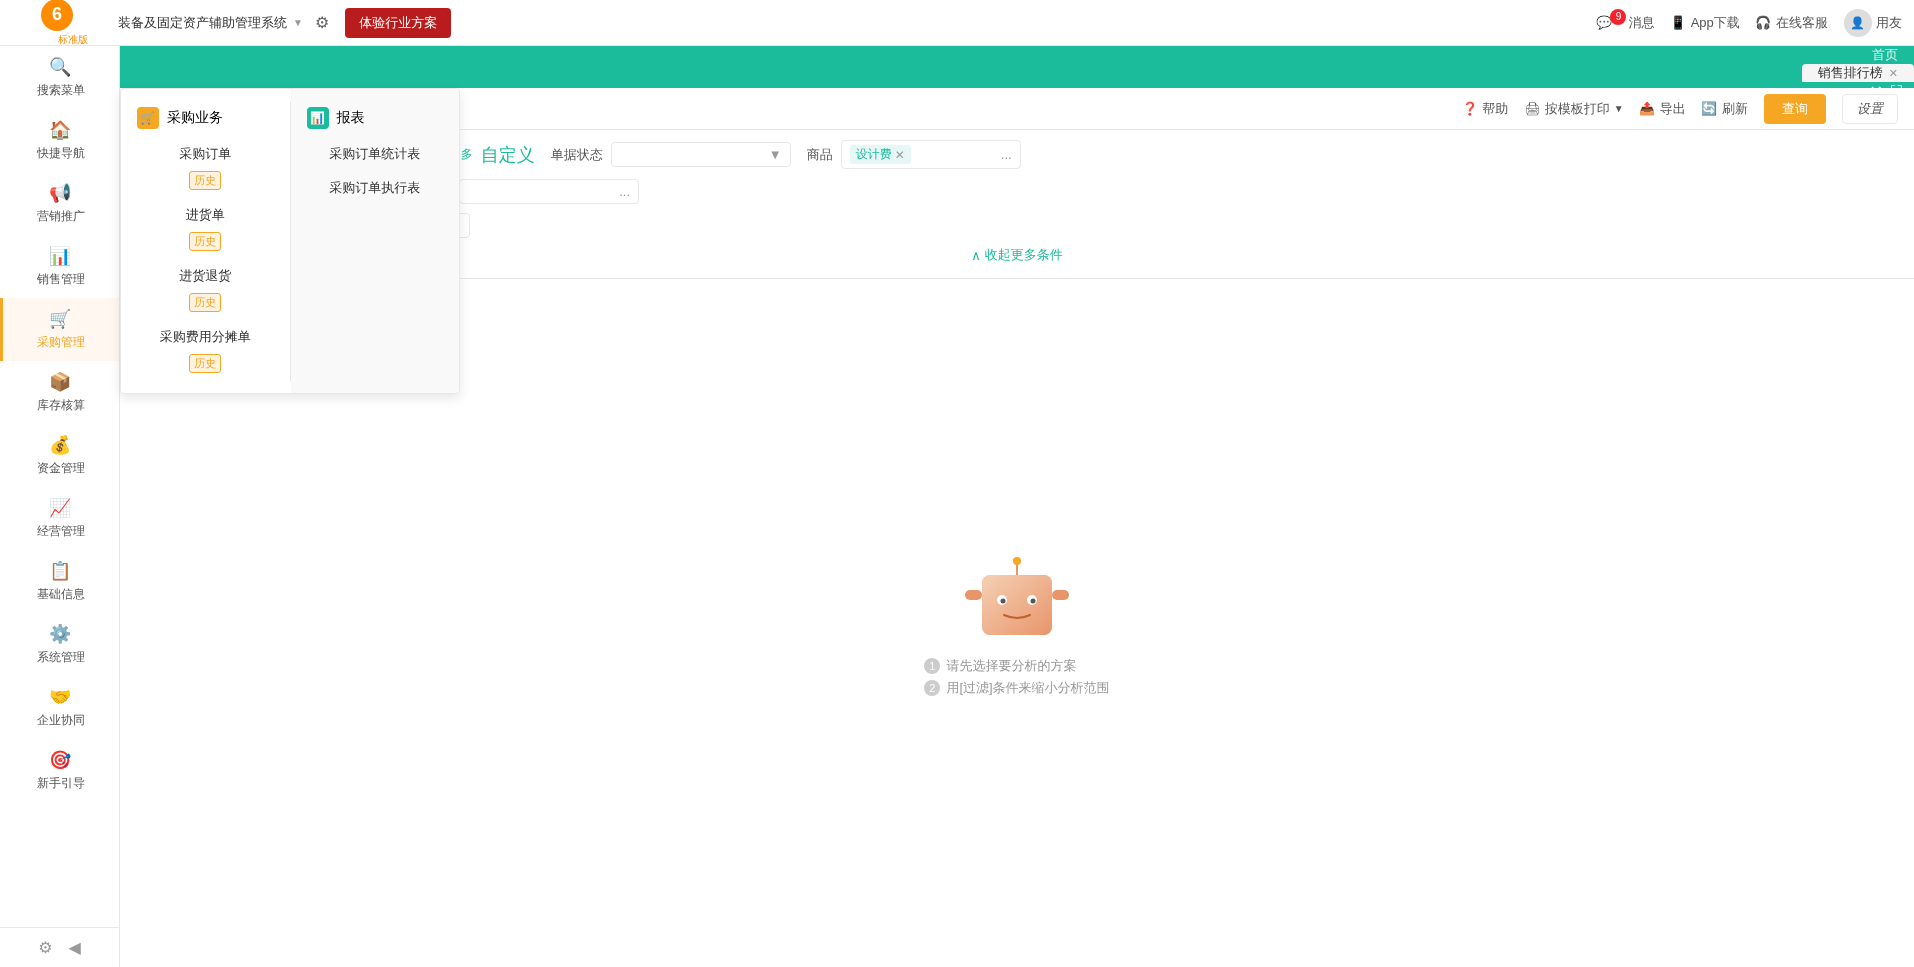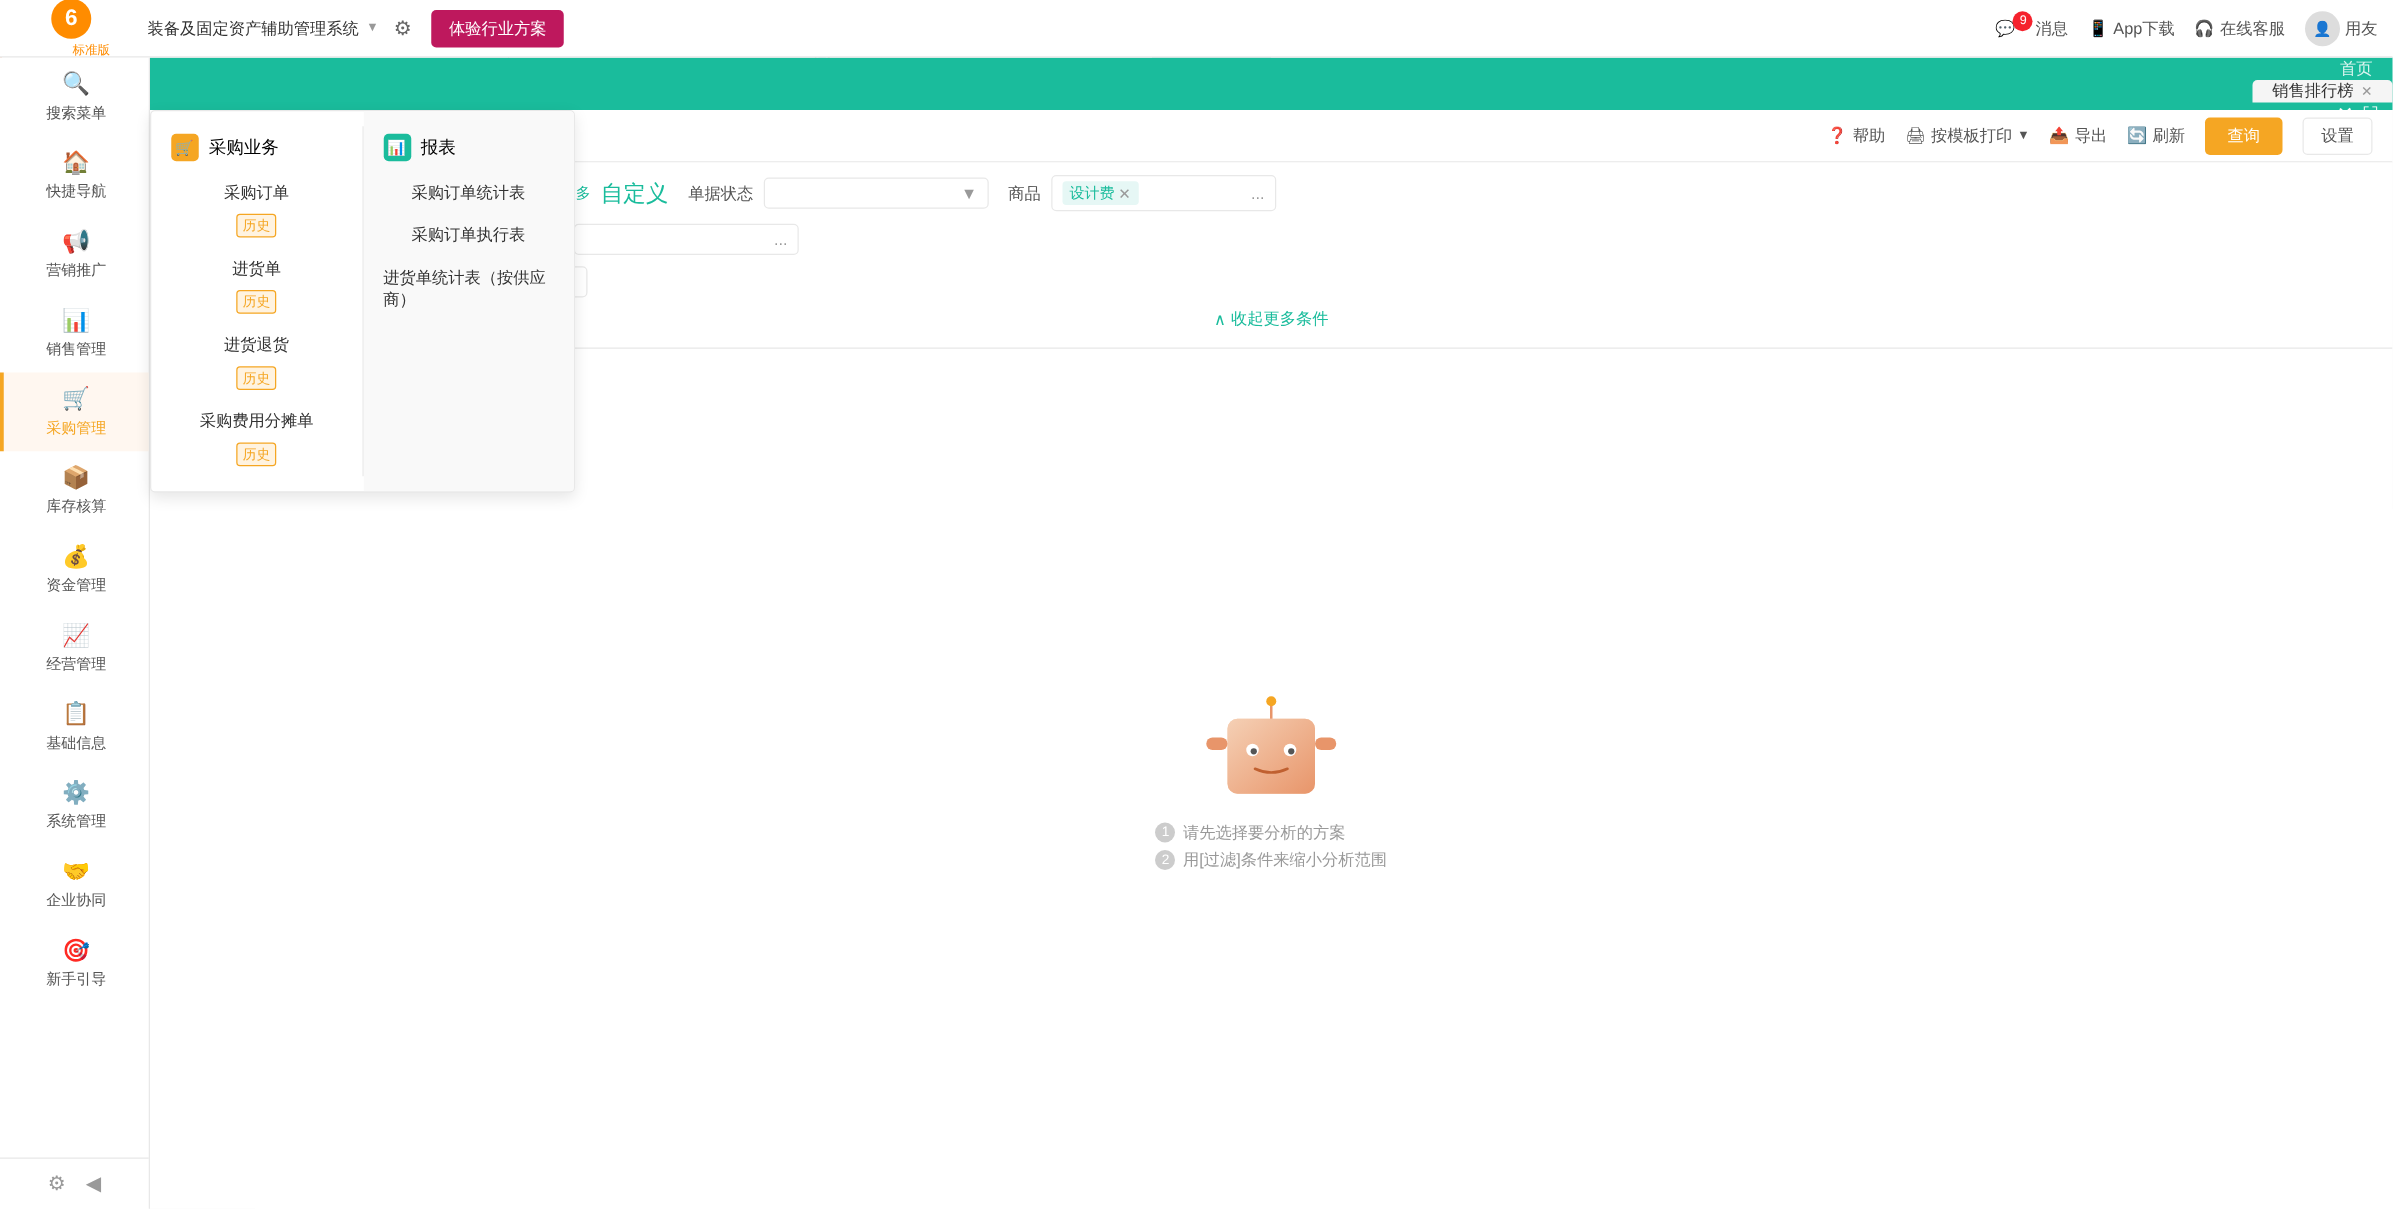--- a/index.html
+++ b/index.html
@@ -33,21 +33,21 @@
       color: white; font-size: 18px; font-weight: bold;
     }
     .logo-text { font-size: 10px; color: #ff8c00; margin-top: 2px; margin-left: 32px; }
     .topbar-system {
       display: flex; align-items: center; gap: 6px; color: #333; font-size: 13px; margin-left: 8px;
     }
     .topbar-system span { cursor: pointer; }
     .topbar-system .arrow { color: #999; font-size: 10px; }
     .topbar-gear { color: #666; cursor: pointer; font-size: 16px; margin-left: 4px; }
     .topbar-btn {
-      background: #be185d; color: white; border: none;
+      background: #b91c1c; color: white; border: none;
       padding: 6px 14px; border-radius: 4px; cursor: pointer; font-size: 13px; margin-left: 8px;
     }
     .topbar-right {
       margin-left: auto; display: flex; align-items: center; gap: 16px; color: #555; font-size: 13px;
     }
     .topbar-right .item { display: flex; align-items: center; gap: 4px; cursor: pointer; }
     .badge {
       background: #f5222d; color: white; border-radius: 50%;
       width: 16px; height: 16px; font-size: 10px;
       display: flex; align-items: center; justify-content: center;
@@ -124,21 +124,21 @@
     }
     .toolbar-btn {
       display: flex; align-items: center; gap: 4px; color: #555; font-size: 13px; cursor: pointer;
     }
     .query-btn {
       background: #f5a623; color: white; border: none;
       padding: 6px 18px; border-radius: 4px; cursor: pointer; font-size: 13px;
     }
     .set-btn {
       border: 1px solid #e8e8e8; color: #555; background: white;
-      padding: 5px 14px; border-radius: 4px; cursor: pointer; font-size: 13px;
+      padding: 5px 14px; border-radius: 4px; cursor: pointer; font-size: 13px; font-style: italic;
     }
 
     
     .filter-area {
       background: #fff; padding: 10px 16px;
       border-bottom: 1px solid #e8e8e8;
     }
     .filter-row {
       display: flex; align-items: center; gap: 16px; margin-bottom: 8px; flex-wrap: wrap;
     }
@@ -490,17 +490,14 @@
         <span>📊</span>
       </div>
       <span>报表</span>
     </div>
     <div class="dropdown-item">
       <span>采购订单统计表</span>
     </div>
     <div class="dropdown-item">
       <span>采购订单执行表</span>
     </div>
-    <div class="dropdown-item">
-      <span>进货单统计表（按供应商）</span>
-    </div>
   </div>
 </div>
 
 </body></html>

